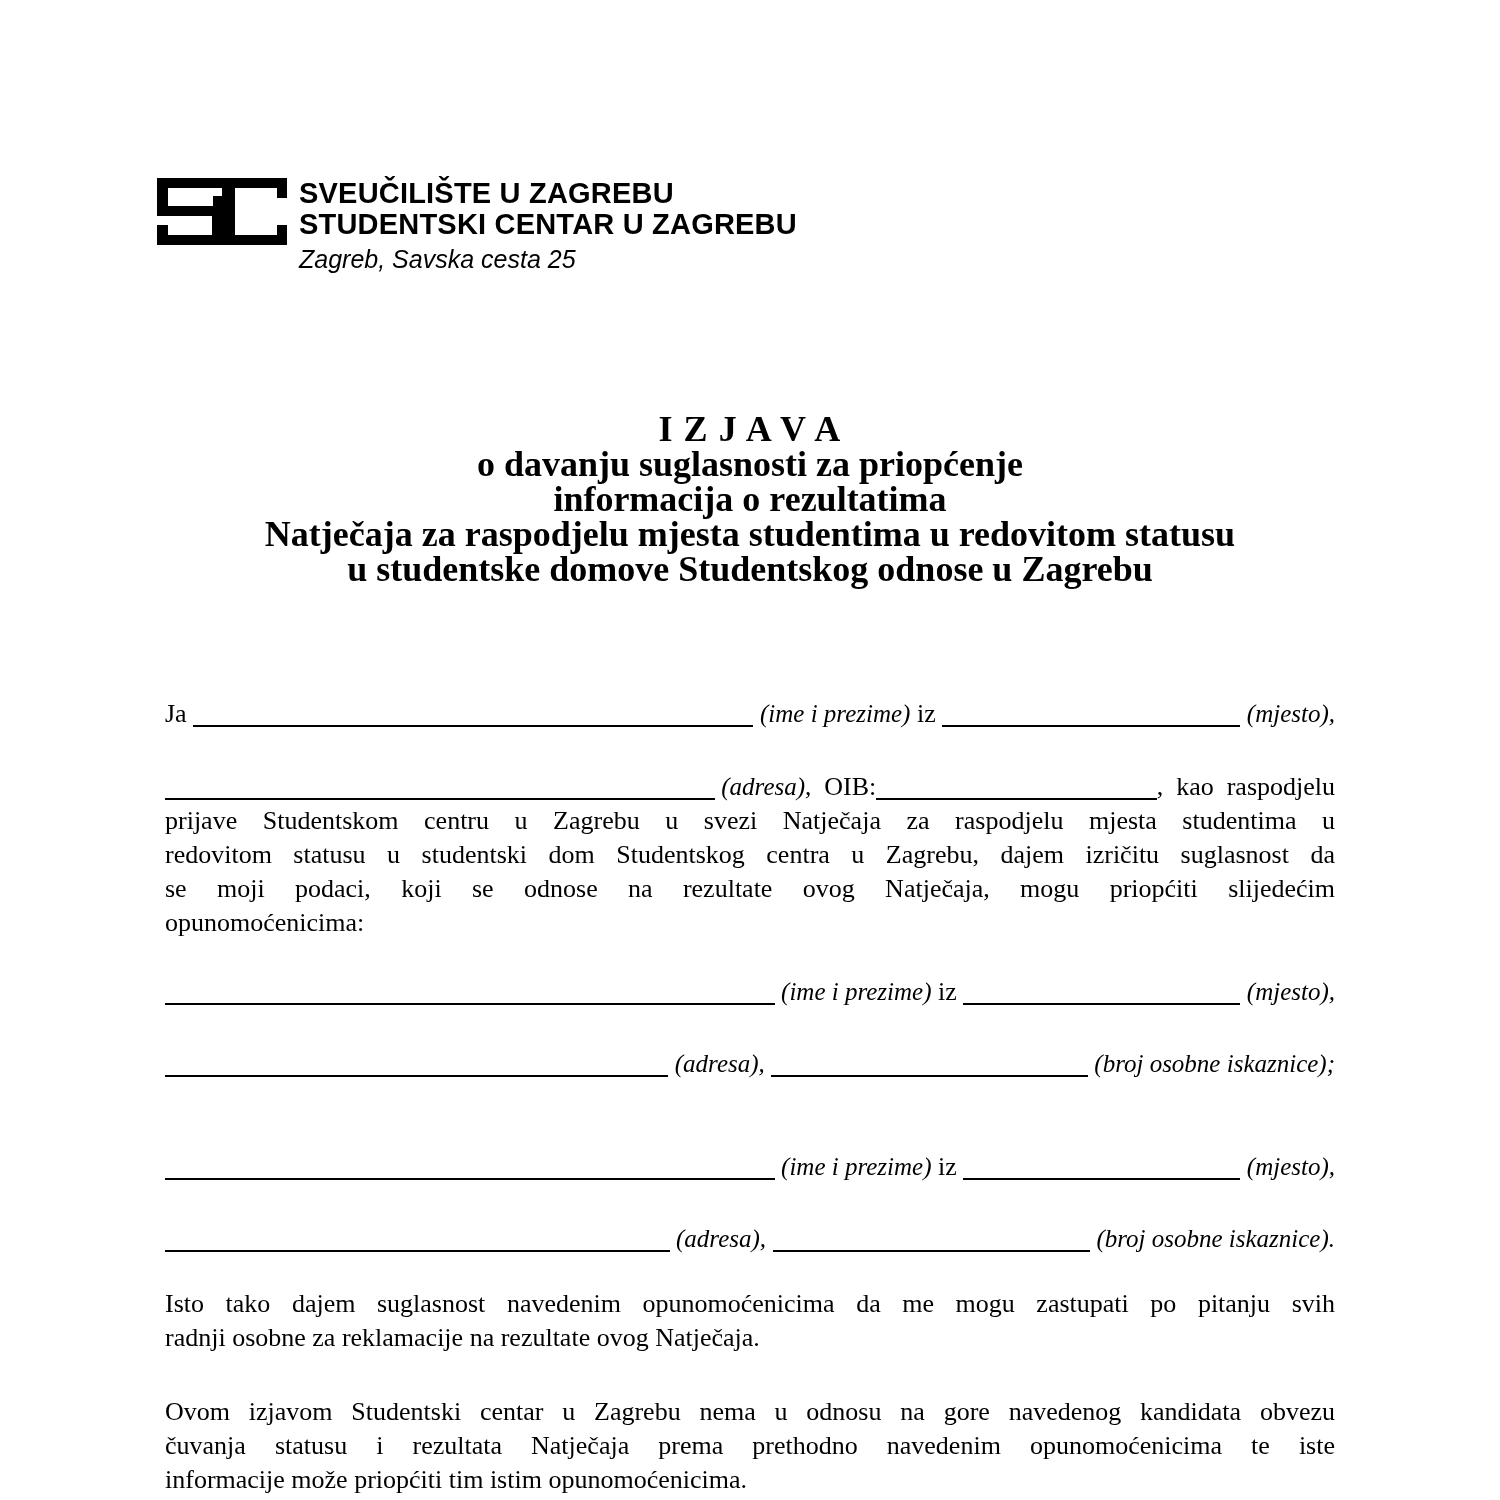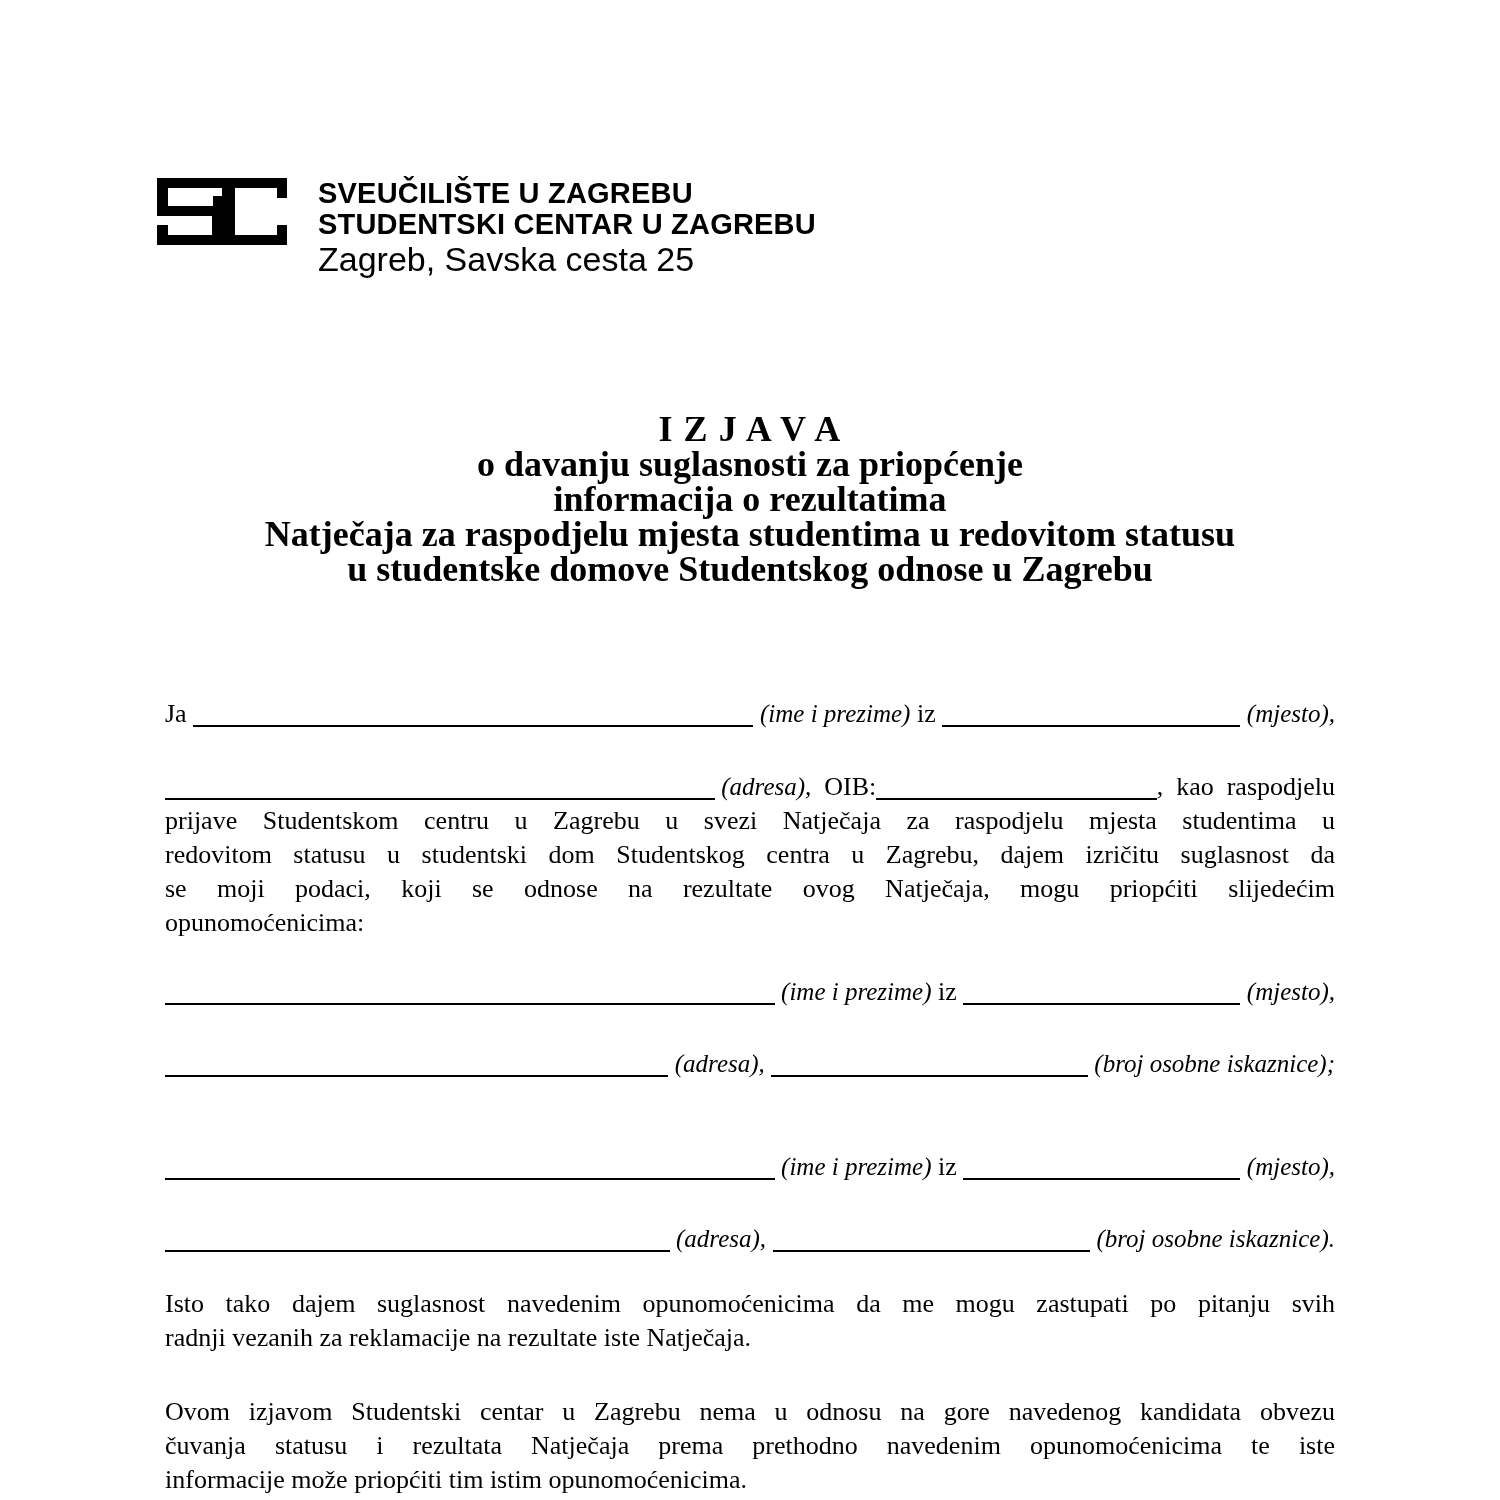--- a/index.html
+++ b/index.html
@@ -22,36 +22,37 @@
 
   
   .header {
     margin-left: -8px;
     padding-top: 178px;
     display: flex;
     align-items: flex-start;
   }
   .logo { width: 130px; height: 67px; flex: 0 0 auto; }
   .org-block {
-    margin-left: 31px;
+    margin-left: 12px;
     font-family: "Liberation Sans", sans-serif;
   }
   .org-line {
     font-size: 29px;
     font-weight: bold;
     line-height: 31px;
     letter-spacing: 0.2px;
     white-space: nowrap;
   }
   .org-address {
-    font-size: 34px;
+    font-size: 25px;
     font-weight: normal;
     line-height: 28px;
     margin-top: 5px;
     white-space: nowrap;
+    font-style: italic;
   }
 
   
   .title-block {
     margin-top: 139px;
     text-align: center;
     font-weight: bold;
     font-size: 36px;
     line-height: 35px;
   }
@@ -189,21 +190,21 @@
       <span class="seg"> </span>
       <span class="seg it">(adresa),</span>
       <span class="seg"> </span>
       <span class="blank" style="flex-grow: 305;"></span>
       <span class="seg"> </span>
       <span class="seg it">(broj osobne iskaznice).</span>
     </div>
 
   <div class="just para-isto">
       <div class="ln">Isto tako dajem suglasnost navedenim opunomoćenicima da me mogu zastupati po pitanju svih</div>
-      <div class="ln">radnji vezanih za reklamacije na rezultate iste Natječaja.</div>
+      <div class="ln">radnji osobne za reklamacije na rezultate ovog Natječaja.</div>
     </div>
   <div class="just para-ovom">
       <div class="ln">Ovom izjavom Studentski centar u Zagrebu nema u odnosu na gore navedenog kandidata obvezu</div>
       <div class="ln">čuvanja statusu i rezultata Natječaja prema prethodno navedenim opunomoćenicima te iste</div>
       <div class="ln">informacije može priopćiti tim istim opunomoćenicima.</div>
     </div>
 
 </div>
 
 </body></html>

